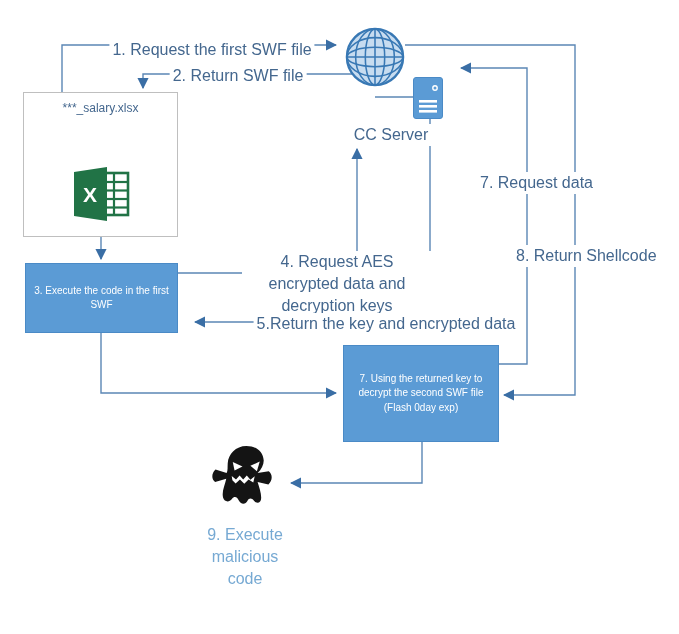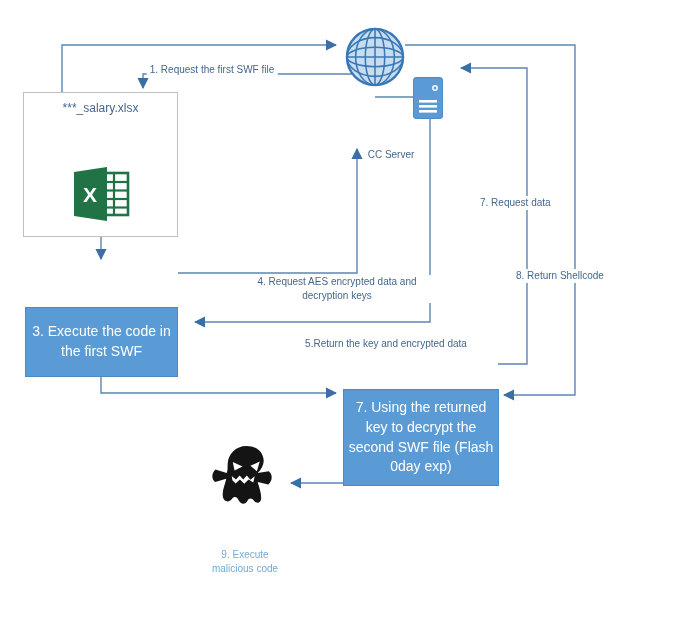--- a/index.html
+++ b/index.html
@@ -11,30 +11,30 @@
   #canvas{
     position:relative; width:679px; height:634px; background:#ffffff;
     font-family:"Liberation Sans", sans-serif; overflow:hidden;
   }
   svg.wires{position:absolute; left:0; top:0; z-index:1;}
   svg.wires polyline{fill:none; stroke:var(--line-blue); stroke-width:1.4px;}
   svg.wires .arrowhead{fill:var(--arrow-blue);}
   .icon{position:absolute; z-index:2;}
   .lbl{
     position:absolute; z-index:3; background:#fff; color:var(--label-dark);
-    font-size:10px; line-height:1.38; white-space:nowrap; padding:0 3px;margin-top:24px;
+    font-size:16px; line-height:1.38; white-space:nowrap; padding:0 3px;
   }
   .lbl.center{transform:translateX(-50%); text-align:center;}
   .lbl.wrap{white-space:normal;}
   .lbl.light{color:var(--label-light);}
   .node-box{
     position:absolute; z-index:3; background:var(--box-blue);
-    border:1px solid #4a8ac6; color:#fff; font-size:14px; line-height:1.42;
+    border:1px solid #4a8ac6; color:#fff; font-size:10px; line-height:1.42;
     display:flex; align-items:center; justify-content:center; text-align:center;
-    padding:4px; box-sizing:border-box;margin-top:44px;
+    padding:4px; box-sizing:border-box;
   }
   #file-box{
     position:absolute; z-index:3; left:23px; top:92px; width:155px; height:145px;
     background:#fff; border:1.5px solid var(--box-border); box-sizing:border-box;
     text-align:center;
   }
   #file-box .file-title{
     margin-top:8px; font-size:12px; color:var(--label-dark);
   }
   #file-box .excel-wrap{position:absolute; left:50px; top:74px;}
@@ -116,20 +116,21 @@
         <polygon points="0,5 33,0 33,54 0,49" fill="#217346"></polygon>
         <text x="16" y="35" text-anchor="middle" fill="#ffffff" font-size="21" font-weight="bold" font-family="Liberation Sans, sans-serif">X</text>
       </svg>
     </div>
   </div>
 
   <div class="node-box" id="box3">3. Execute the code in the first SWF</div>
   <div class="node-box" id="box6">7. Using the returned key to decrypt the second SWF file (Flash 0day exp)</div>
 
   <div class="lbl center" id="lbl-step1">1. Request the first SWF file</div>
+  <div class="lbl center" id="lbl-step2">2. Return SWF file</div>
   <div class="lbl center wrap" id="lbl-step4">4. Request AES encrypted data and decryption keys</div>
   <div class="lbl center" id="lbl-step5">5.Return the key and encrypted data</div>
   <div class="lbl" id="lbl-step7">7. Request data</div>
   <div class="lbl" id="lbl-step8">8. Return Shellcode</div>
   <div class="lbl center wrap light" id="lbl-step9">9. Execute malicious code</div>
 
   <div class="icon" id="ghost-icon">
     <svg width="76" height="72" viewBox="0 0 100 100">
       <path fill="#141414" d="M52 7
         C37 7 27 18 26 31 C25.6 37 26.4 41 24.5 44.5

